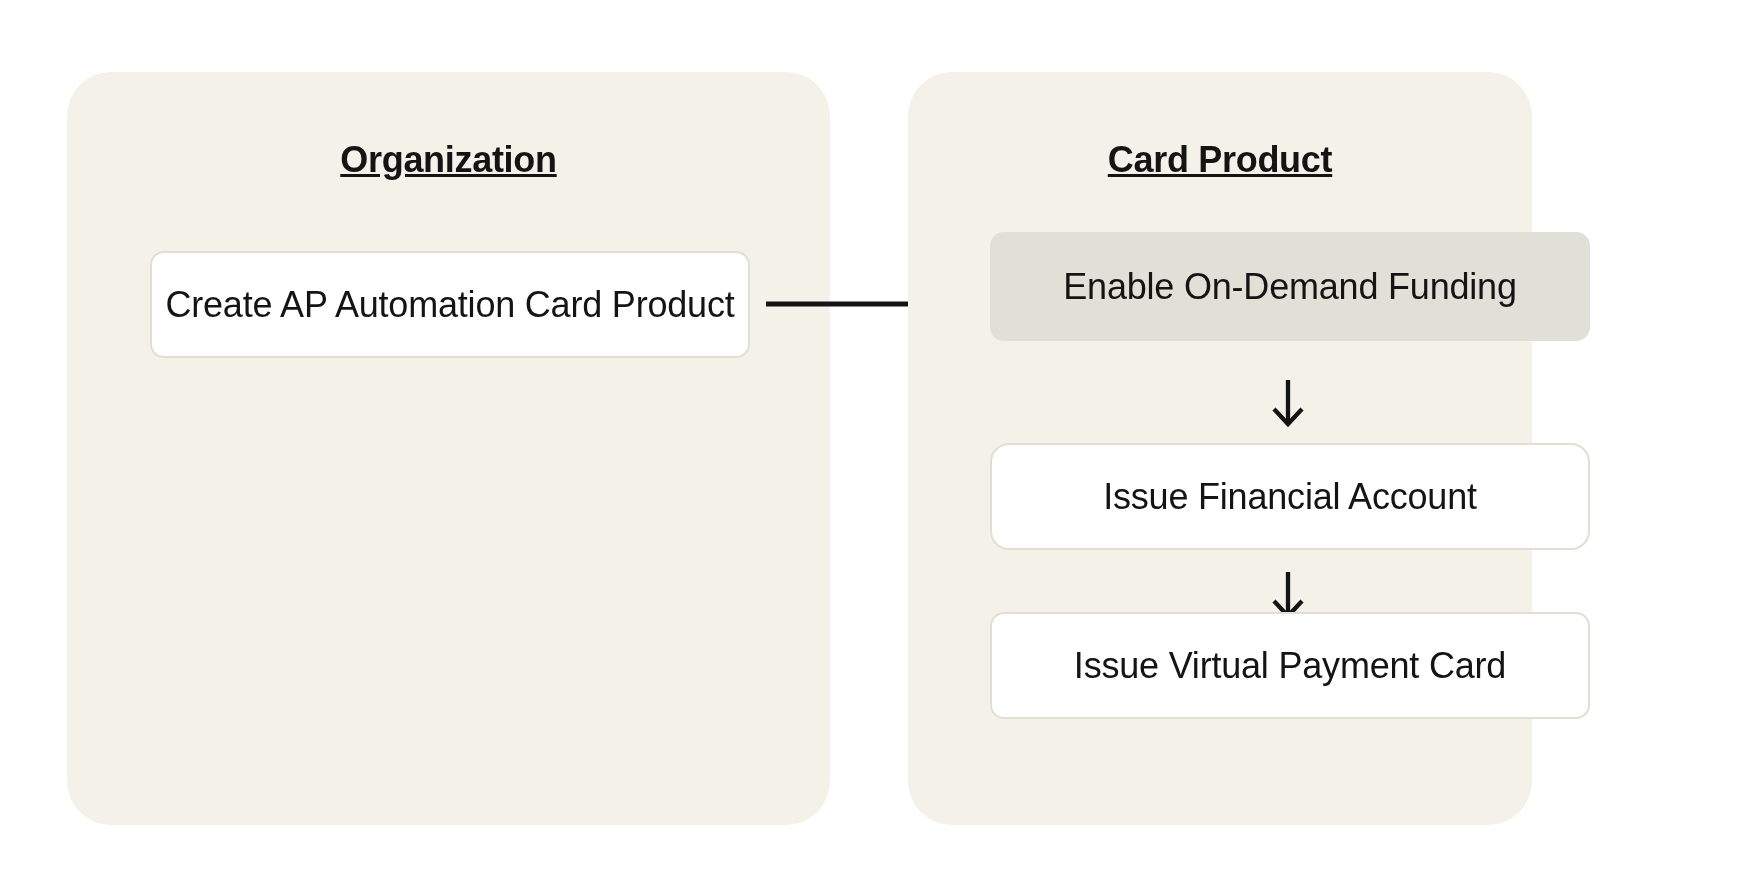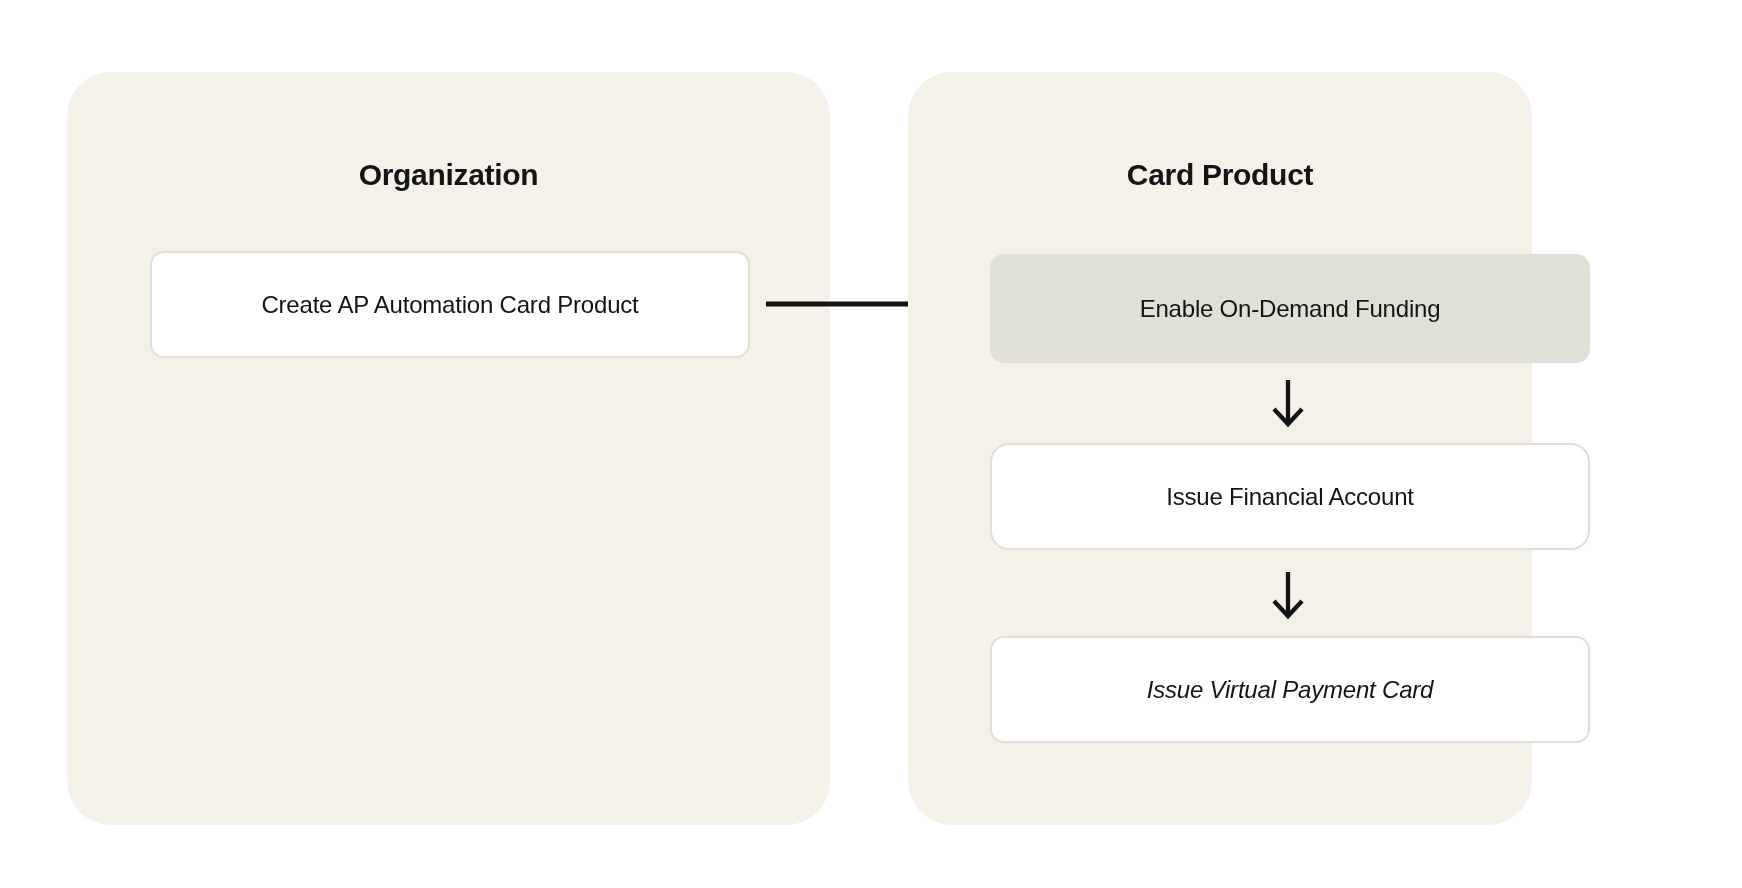--- a/index.html
+++ b/index.html
@@ -19,62 +19,63 @@
     position: absolute;
     top: 72px;
     height: 753px;
     background: var(--panel-bg, #f4f1e9);
     border-radius: 44px;
   }
   .panel-left  { left: 67px;  width: 763px; }
   .panel-right { left: 908px; width: 624px; }
   .panel-title {
     position: absolute;
-    top: 84px;
+    top: 69px;
     left: 0;
     right: 0;
     margin: 0;
     text-align: center;
-    font-size: 30px;
+    font-size: 36px;
     line-height: 38px;
     font-weight: 700;
     letter-spacing: -0.3px;
     color: var(--text, #141414);
+    text-decoration: underline;
   }
   .node {
     position: absolute;
     width: 600px;
     height: 107px;
     box-sizing: border-box;
     border-radius: 14px;
     display: flex;
     align-items: center;
     justify-content: center;
     text-align: center;
-    font-size: 24px;
+    font-size: 36px;
     line-height: 34px;
     letter-spacing: -0.2px;
     color: var(--text, #141414);
   }
   .node-white {
     background: var(--node-bg, #ffffff);
     border: 2px solid var(--node-border, #e1ded3);
   }
   .node-gray {
     background: var(--highlight-node-bg, #e0e0d6);
     border: none;
     height: 109px;
   }
   .panel-left  .node { left: 83px; }
   .panel-right .node { left: 82px; }
 
   .node-pos-org-1   { top: 179px; }
-  .node-pos-card-1  { top: 182px; }
+  .node-pos-card-1  { top: 160px; }
   .node-pos-card-2  { top: 371px; border-radius: 19px; }
-  .node-pos-card-3  { top: 564px; font-style: italic; }
+  .node-pos-card-3  { top: 540px; }
 
   .arrow { position: absolute; display: block; }
   .arrow-horizontal { left: 763px; top: 280px; }
   .arrow-down-1 { left: 358px; top: 305px; }
   .arrow-down-2 { left: 358px; top: 497px; }
   .arrow svg { display: block; }
   .arrow line, .arrow polyline {
     stroke: var(--arrow, #141414);
     fill: none;
   }

